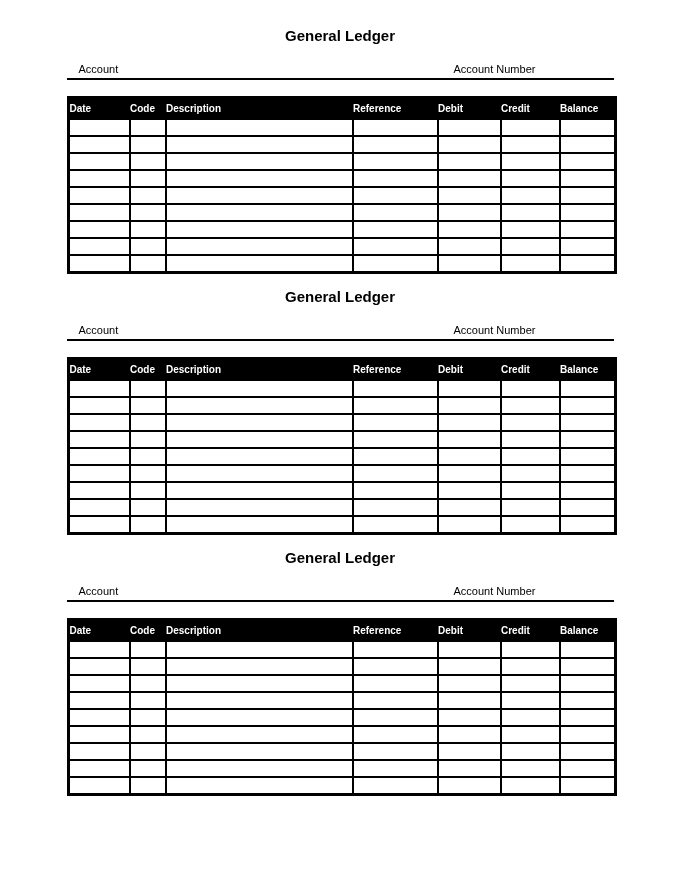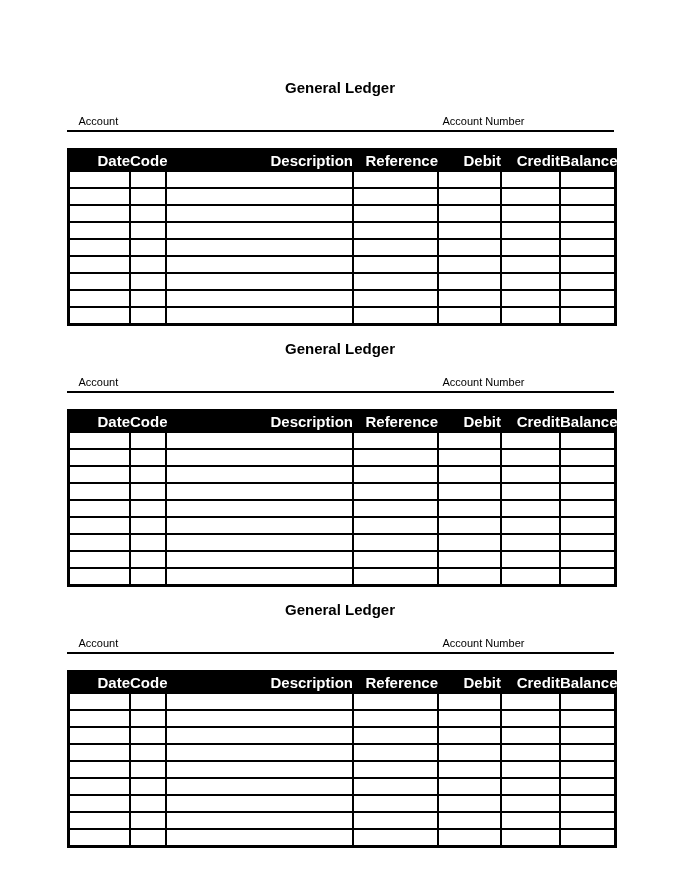--- a/index.html
+++ b/index.html
@@ -5,21 +5,21 @@
   html, body {
     margin: 0;
     padding: 0;
     background: #ffffff;
   }
   .page {
     width: 680px;
     height: 884px;
     background: #ffffff;
     box-sizing: border-box;
-    padding-top: 80px;
+    padding-top: 28px;
     font-family: "Liberation Sans", sans-serif;
     color: #000000;
     overflow: hidden;
   }
   .section {
     width: 547px;
     margin: 0 auto;
   }
   .section + .section {
     margin-top: 15px;
@@ -42,36 +42,36 @@
     line-height: 12px;
   }
   .account-label {
     position: absolute;
     left: 5px;
     top: 0;
     margin-left: 7px;
   }
   .account-number-label {
     position: absolute;
-    left: 376px;
+    left: 387px;
     top: 0;
   }
   .ledger-table {
     margin-top: 16px;
     border-collapse: collapse;
     table-layout: fixed;
     width: 547px;
     border: 3px solid #000000;
   }
   .ledger-table th {
     background: #000000;
     color: #ffffff;
-    font-size: 15px;
+    font-size: 10px;
     font-weight: bold;
-    text-align: right;
+    text-align: left;
     height: 19px;
     padding: 0;
     border: 0;
   }
   .ledger-table td {
     border: 2px solid #000000;
     height: 15px;
     padding: 0;
     background: #ffffff;
   }

